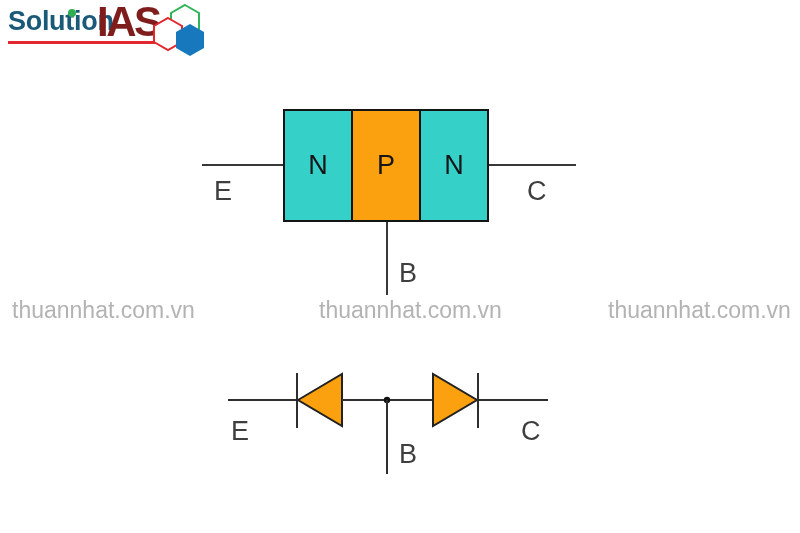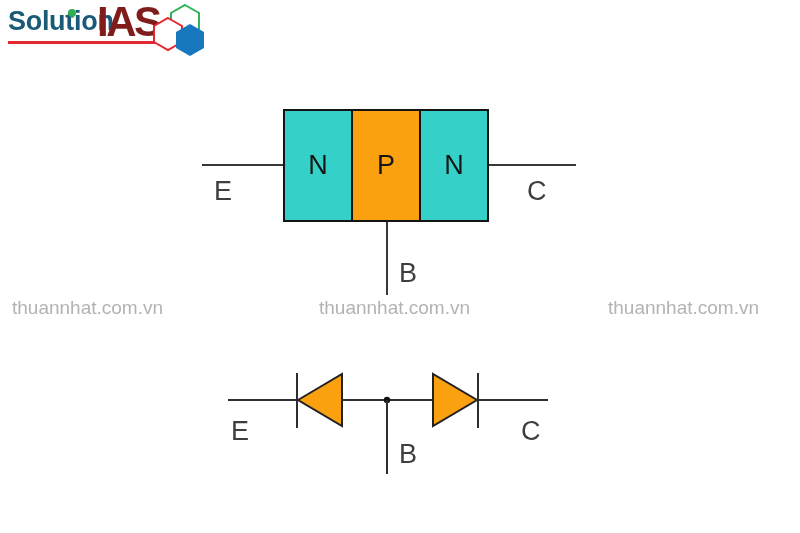--- a/index.html
+++ b/index.html
@@ -36,21 +36,21 @@
   }
   .cell + .cell{margin-left:-2px;}
   .cell-n{background:#35D1C9;}
   .cell-p{background:#FBA00F;}
   
   .term{
     position:absolute;font-size:27px;color:#3E3E3E;line-height:1.15;
   }
   
   .wm{
-    position:absolute;top:297px;font-size:19px;color:#B3B3B3;line-height:1.15;
+    position:absolute;top:297px;font-size:23px;color:#B3B3B3;line-height:1.15;
   }
   .wm-1{left:12px;}  .wm-2{left:319px;}  .wm-3{left:608px;}
   
   .diode-svg{position:absolute;left:220px;top:365px;}
 </style>
 </head>
 <body>
 
 <div class="logo">
   <span class="logo-brand">Solution</span>

